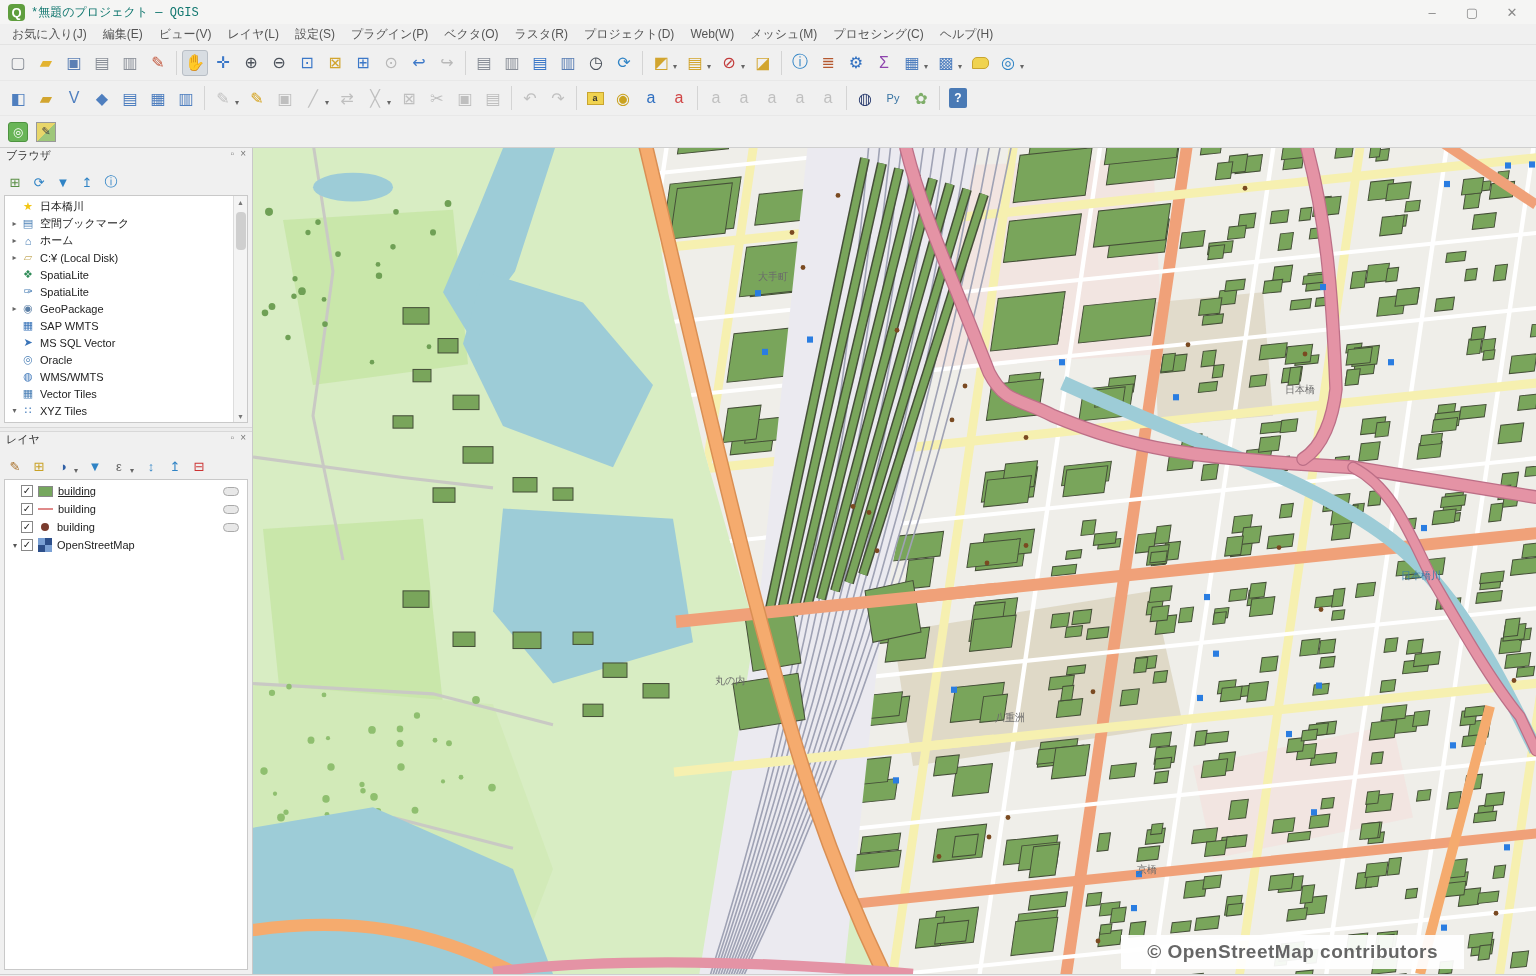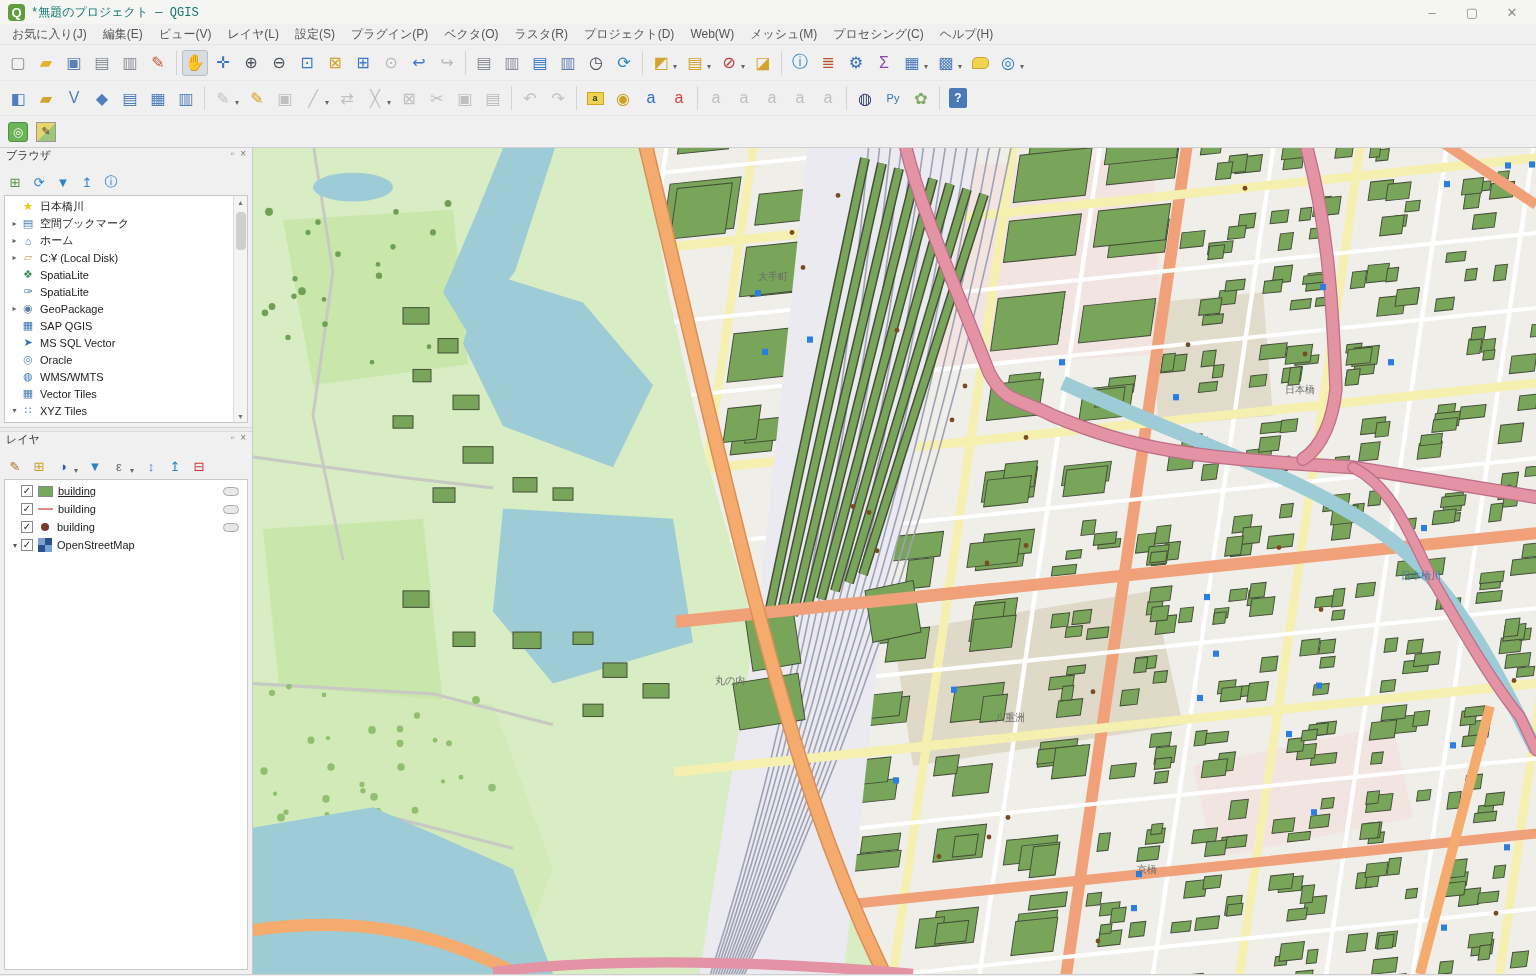--- a/index.html
+++ b/index.html
@@ -258,21 +258,21 @@
               <span>SpatiaLite</span>
             </div>
             <div class="trow">
               <span class="exp">▸</span>
               <span class="ticon" style="color: rgb(91, 127, 166);">◉</span>
               <span>GeoPackage</span>
             </div>
             <div class="trow">
               <span class="exp"></span>
               <span class="ticon" style="color: rgb(58, 116, 184);">▦</span>
-              <span>SAP QGIS</span>
+              <span>SAP WMTS</span>
             </div>
             <div class="trow">
               <span class="exp"></span>
               <span class="ticon" style="color: rgb(58, 116, 184);">➤</span>
               <span>MS SQL Vector</span>
             </div>
             <div class="trow">
               <span class="exp"></span>
               <span class="ticon" style="color: rgb(74, 127, 181);">◎</span>
               <span>Oracle</span>
@@ -944,19 +944,20 @@
         <circle cx="1068" cy="448" r="2.4" fill="#7a4a21"></circle>
         <circle cx="644" cy="177" r="2.4" fill="#7a4a21"></circle>
         <circle cx="699" cy="264" r="2.4" fill="#7a4a21"></circle>
         <text x="505" y="128" font-size="10" fill="#6b6b6b" font-family="Liberation Sans,sans-serif">大手町</text>
         <text x="462" y="520" font-size="10" fill="#6b6b6b" font-family="Liberation Sans,sans-serif">丸の内</text>
         <text x="742" y="556" font-size="10" fill="#6b6b6b" font-family="Liberation Sans,sans-serif">八重洲</text>
         <text x="1032" y="238" font-size="10" fill="#6b6b6b" font-family="Liberation Sans,sans-serif">日本橋</text>
         <text x="884" y="704" font-size="10" fill="#6b6b6b" font-family="Liberation Sans,sans-serif">京橋</text>
         <text x="1148" y="418" font-size="10" fill="#3a7ca8" font-family="Liberation Sans,sans-serif">日本橋川</text>
       </svg>
+    <div class="attrib">© OpenStreetMap  contributors</div>
   </div>
 </div>
 
 <div class="statusbar">
   
   
 </div>
 
 </body></html>

